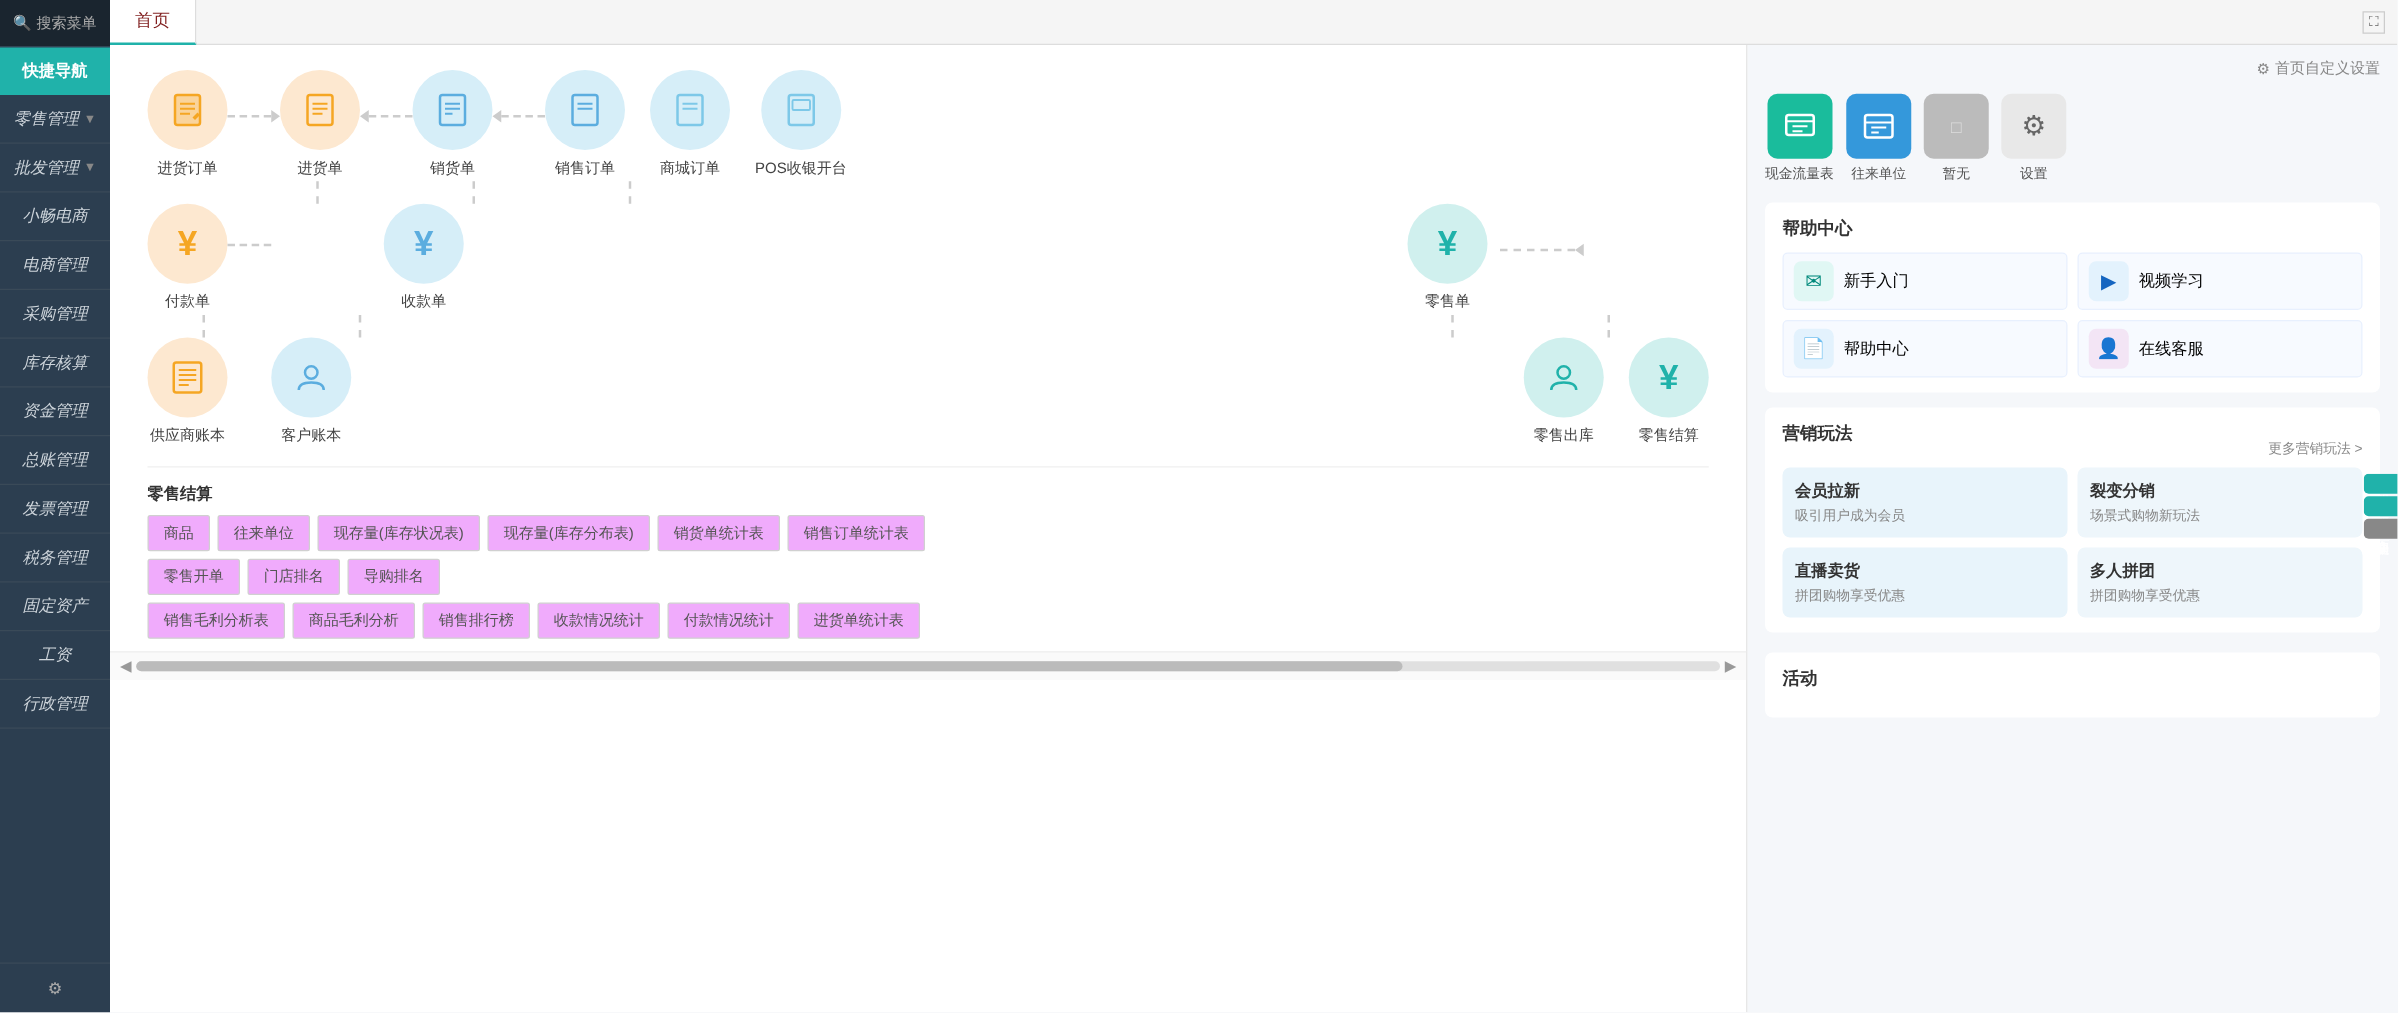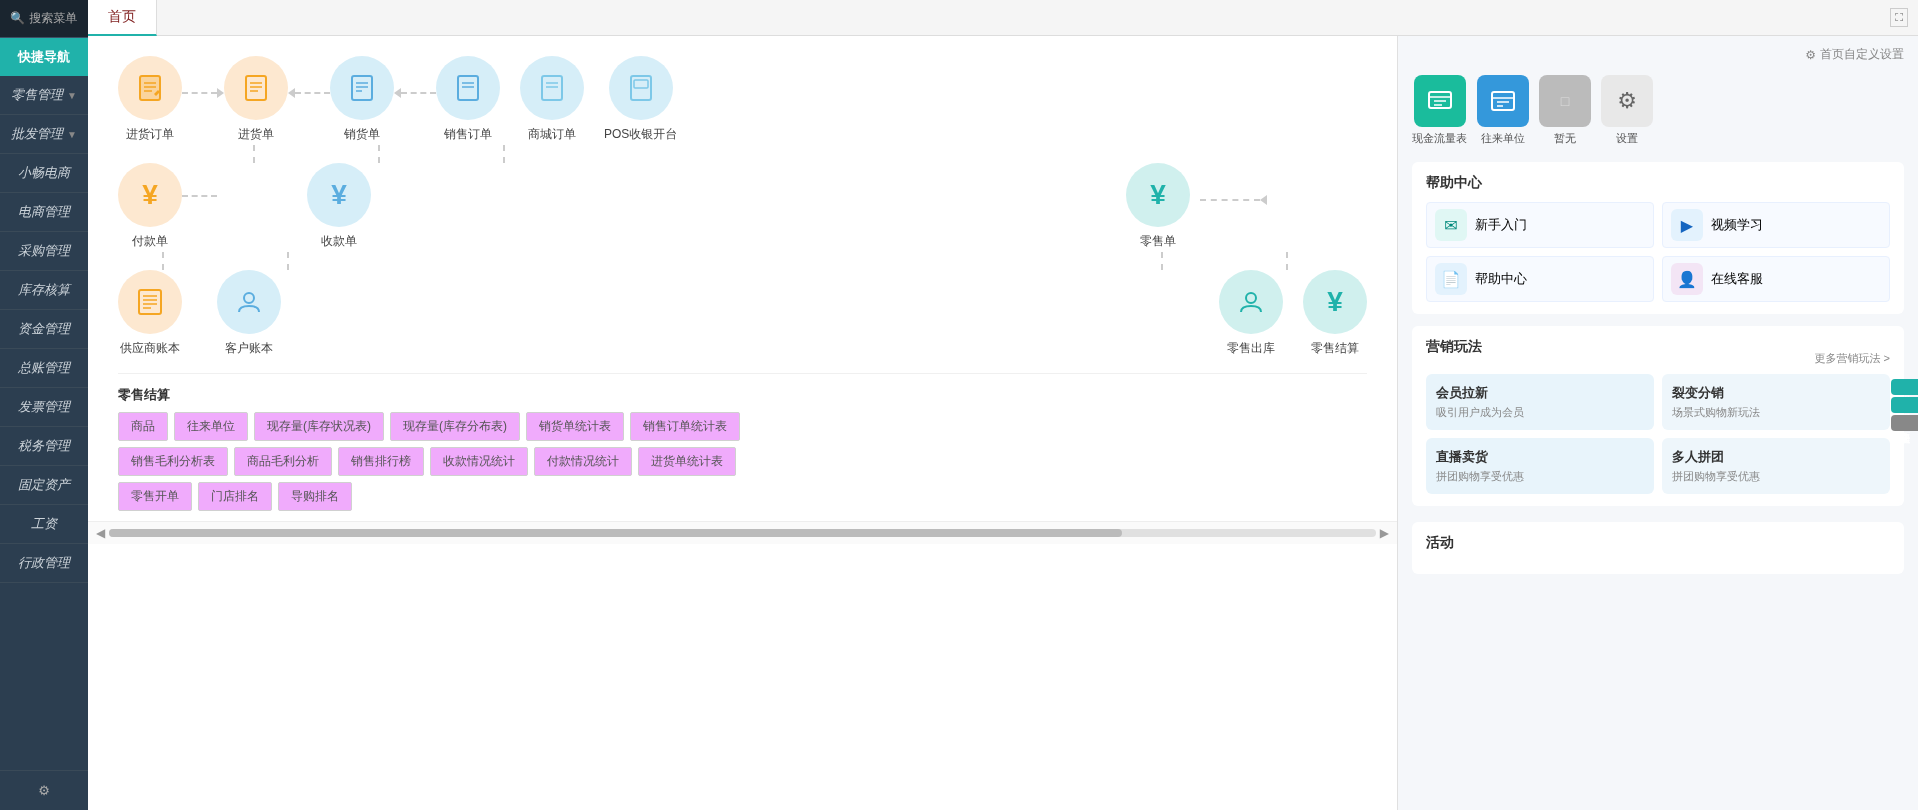--- a/index.html
+++ b/index.html
@@ -623,31 +623,31 @@
           <div class="common-funcs-title">零售结算</div>
           <div class="func-grid">
             <button class="func-btn">商品</button>
             <button class="func-btn">往来单位</button>
             <button class="func-btn">现存量(库存状况表)</button>
             <button class="func-btn">现存量(库存分布表)</button>
             <button class="func-btn">销货单统计表</button>
             <button class="func-btn">销售订单统计表</button>
           </div>
           <div class="func-grid" style="margin-top:6px;">
+            <button class="func-btn">零售开单</button>
+            <button class="func-btn">门店排名</button>
+            <button class="func-btn">导购排名</button>
+          </div>
+          <div class="func-grid" style="margin-top:6px;">
             <button class="func-btn">销售毛利分析表</button>
             <button class="func-btn">商品毛利分析</button>
             <button class="func-btn">销售排行榜</button>
             <button class="func-btn">收款情况统计</button>
             <button class="func-btn">付款情况统计</button>
             <button class="func-btn">进货单统计表</button>
-          </div>
-          <div class="func-grid" style="margin-top:6px;">
-            <button class="func-btn">零售开单</button>
-            <button class="func-btn">门店排名</button>
-            <button class="func-btn">导购排名</button>
           </div>
         </div>
       </div>
 
       <div class="scroll-bar-area">
         <span class="scroll-arrow">◀</span>
         <div class="scroll-track">
           <div class="scroll-thumb"></div>
         </div>
         <span class="scroll-arrow">▶</span>

